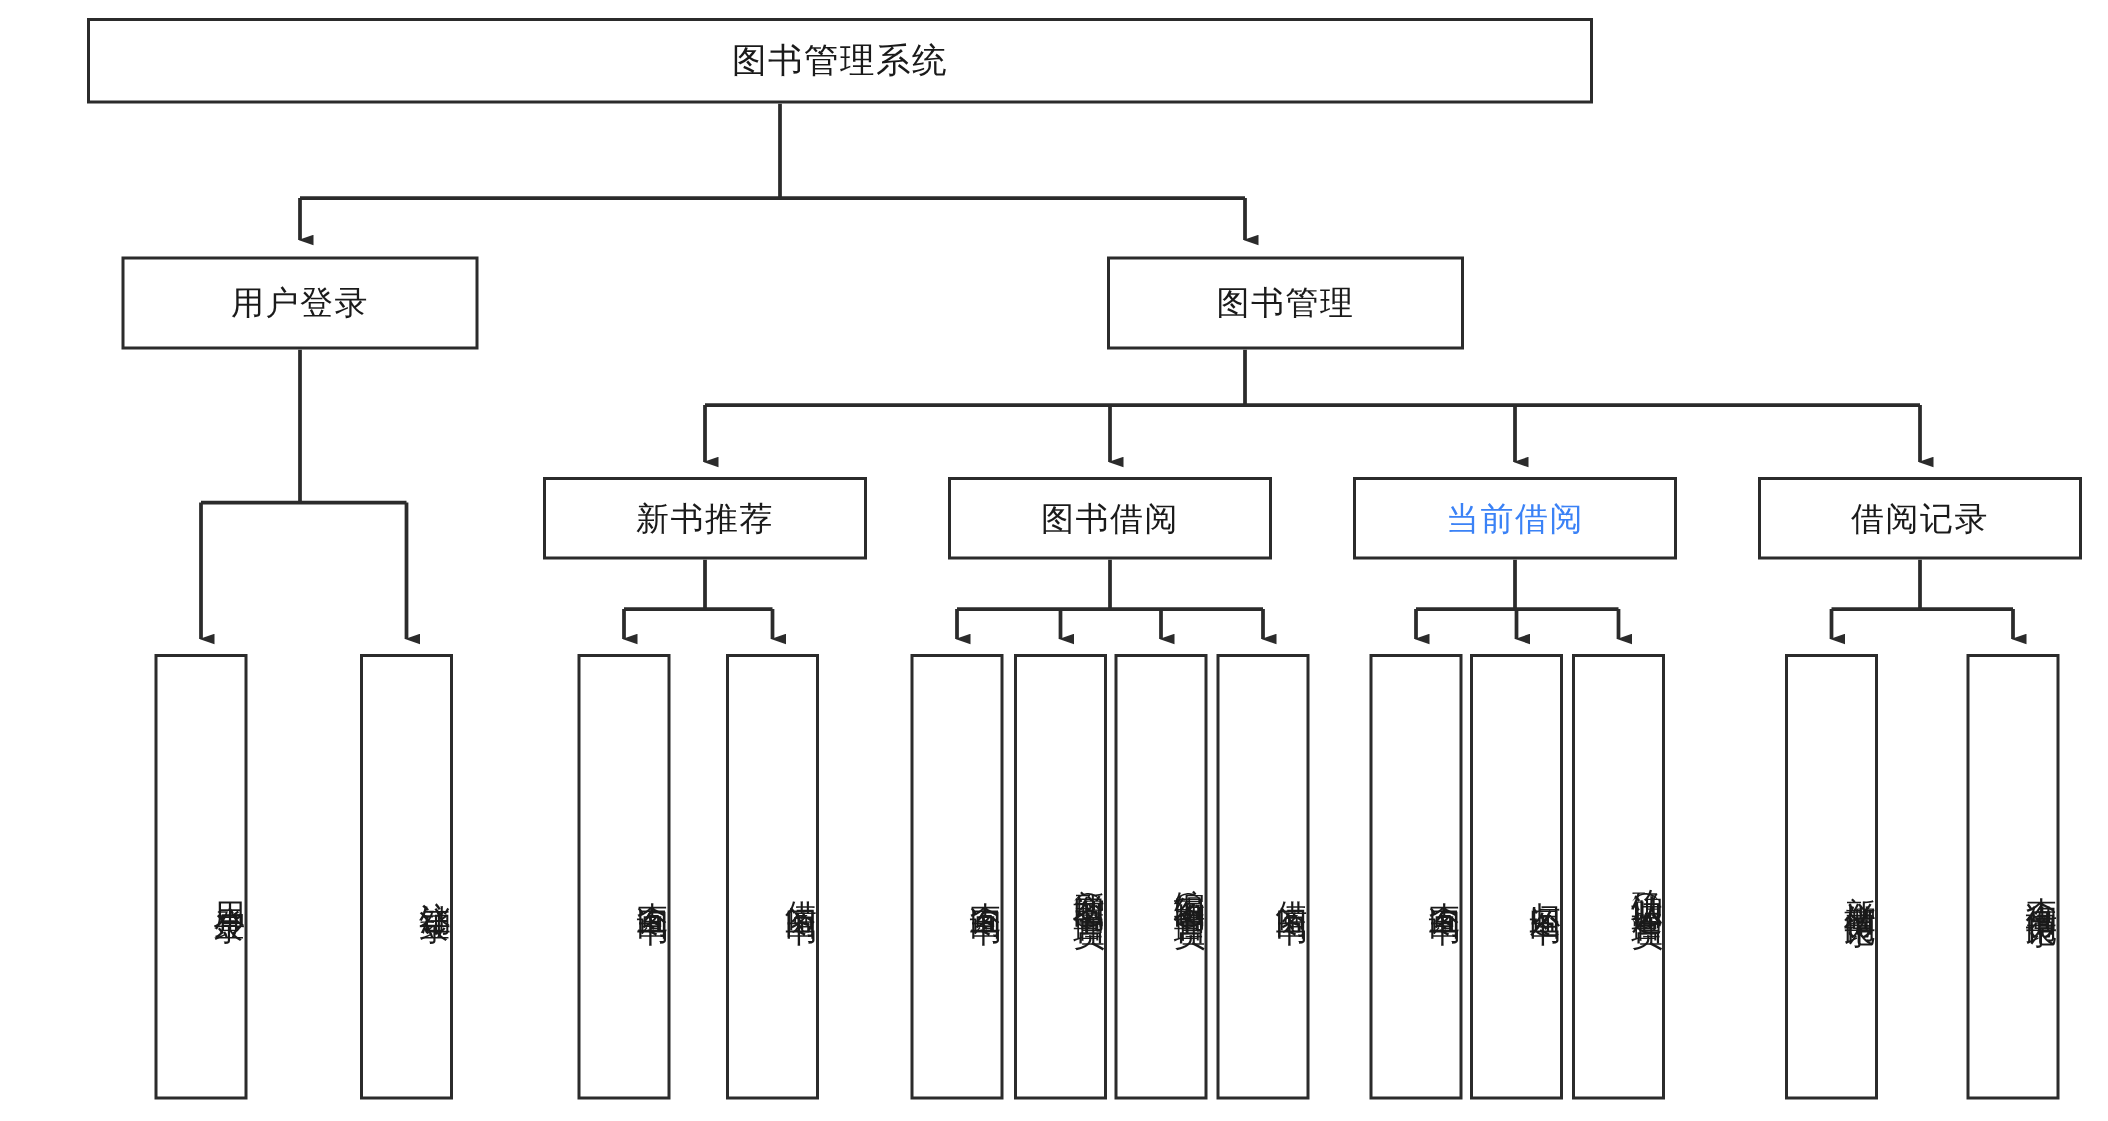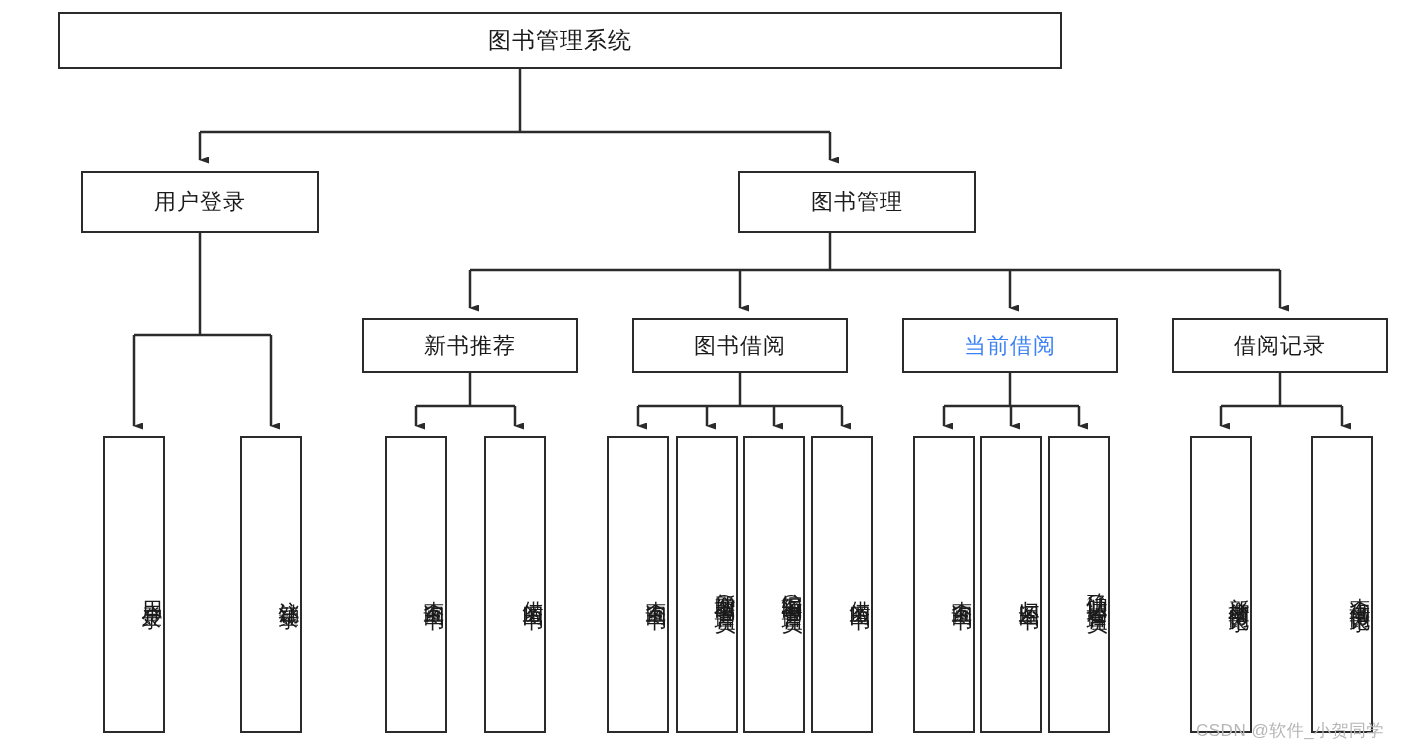--- a/index.html
+++ b/index.html
@@ -181,15 +181,14 @@
   <div class="node vert" style="left: 1048px; top: 436px; width: 62px; height: 297px; border-color: rgb(43, 43, 43); background: rgb(255, 255, 255); color: rgb(26, 26, 26);">
     <span class="label">确认归还（管理员）</span>
   </div>
   <div class="node vert" style="left: 1190px; top: 436px; width: 62px; height: 297px; border-color: rgb(43, 43, 43); background: rgb(255, 255, 255); color: rgb(26, 26, 26);">
     <span class="label">新增借阅记录</span>
   </div>
   <div class="node vert" style="left: 1311px; top: 436px; width: 62px; height: 297px; border-color: rgb(43, 43, 43); background: rgb(255, 255, 255); color: rgb(26, 26, 26);">
     <span class="label">查询借阅记录</span>
   </div>
 
-  <div class="watermark" style="left: 1196px; top: 719px; color: rgb(182, 182, 182);">CSDN @软件_小贺同学</div>
 
 </div>
 
 </body></html>

